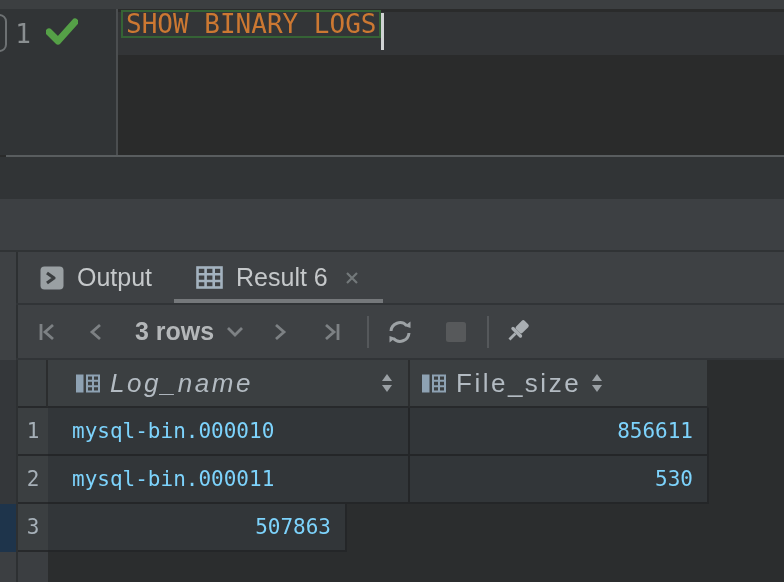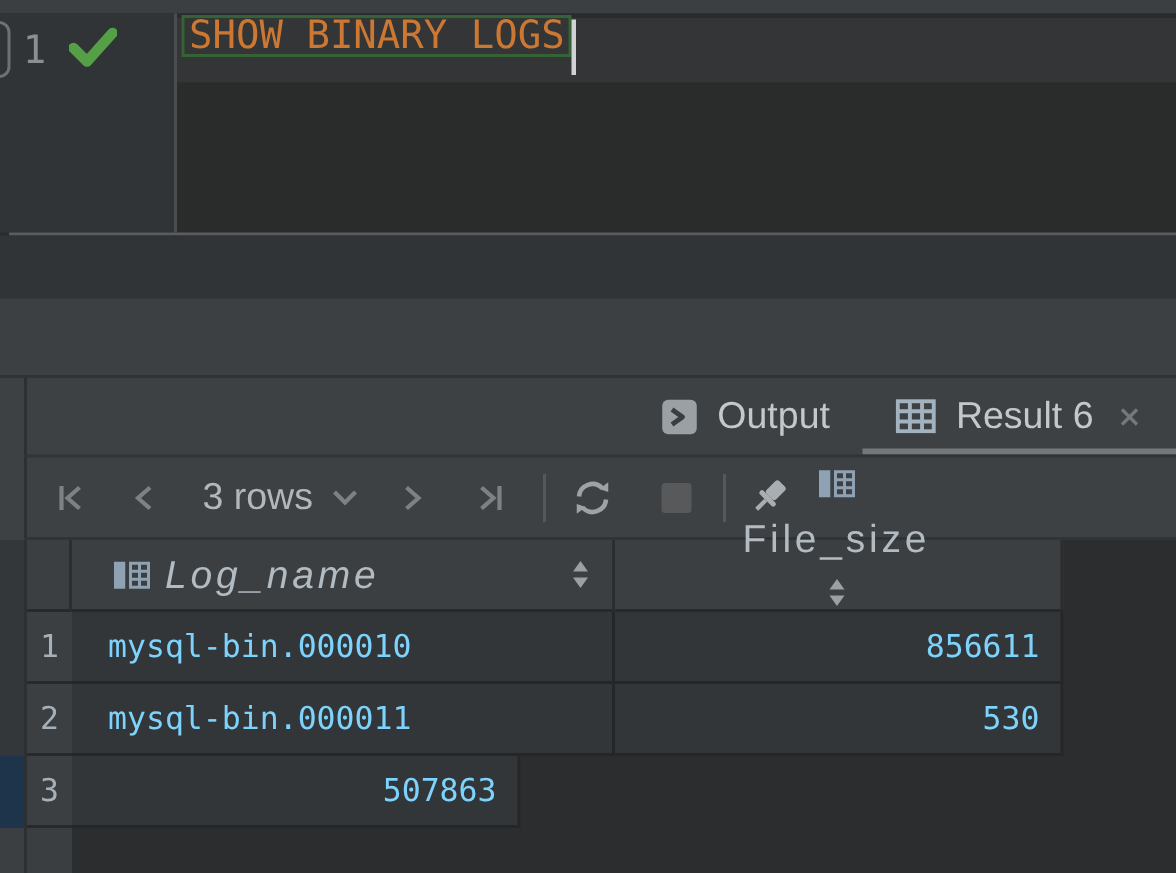--- a/index.html
+++ b/index.html
@@ -36,45 +36,45 @@
 
   
   .bottom-panel { position:absolute; left:0; top:252px; width:784px; height:330px; background:#3e4144; }
   .strip-table  { position:absolute; left:0; top:108px; width:16px; height:144px; background:#34373a; }
   .strip-row3   { position:absolute; left:0; top:252px; width:16px; height:48px; background:#1e344b; }
   .strip-bottom { position:absolute; left:0; top:300px; width:16px; height:30px; background:#3c3f42; }
   .panel-vborder{ position:absolute; left:16px; top:0; width:2px; height:330px; background:#2d3032; }
 
   
   .tabbar { position:absolute; left:18px; top:0; width:766px; height:51px;
-    display:flex; align-items:stretch;justify-content:flex-end; }
+    display:flex; align-items:stretch; }
   .tab { position:relative; display:inline-flex; align-items:center; gap:13px;
     padding:0 22px; cursor:default; }
   .tab-label { font-size:25px; color:#c5c8ca; white-space:nowrap; }
   .tab .close { margin-left:2px; display:flex; align-items:center; }
   .tab-underline { position:absolute; left:0; bottom:0; width:100%; height:4px; background:#75787b; }
   .tabbar-line { position:absolute; left:16px; top:51px; width:768px; height:2px; background:#313437; }
 
   
   .toolbar { position:absolute; left:18px; top:53px; width:622px; height:53px;
-    display:flex; align-items:center; }
+    display:flex; align-items:center;font-weight:bold; }
   .tb-btn { width:34px; height:34px; display:flex; align-items:center; justify-content:center;
     border-radius:4px; flex:0 0 auto; }
   .rows-dd { display:flex; align-items:center; }
   .rows-label { font-size:25px; color:#b4b7b9; white-space:nowrap; }
   .tb-sep { width:2px; height:32px; background:#55585b; flex:0 0 auto; }
   .toolbar-line { position:absolute; left:16px; top:106px; width:768px; height:2px; background:#313437; }
 
   
   .table-zone { position:absolute; left:18px; top:108px; width:766px; height:222px; background:#2b2d2e; }
   .grid-row { display:flex; height:48px; }
   .h-num { width:30px; background:#3b3f41; border-right:2px solid #2b2d2e; border-bottom:2px solid #27292b; }
   .h-cell { background:#3b3f41; border-bottom:2px solid #27292b; display:flex; align-items:center; }
   .h-c1 { width:362px; border-right:2px solid #2b2d2e; padding:0 14px 0 26px; gap:9px;font-style:italic; }
-  .h-c2 { width:299px; border-right:2px solid #2b2d2e; padding:0 12px 0 10px; gap:9px; justify-content:flex-end;flex-direction:column; }
+  .h-c2 { width:299px; border-right:2px solid #2b2d2e; padding:0 12px 0 10px; gap:9px; justify-content:flex-start; }
   .h-label { font-size:26px; letter-spacing:2.5px; color:#b3bbc2; white-space:nowrap; }
   .h-spacer { flex:1; }
   .r-num { width:30px; background:#3b3f41; border-bottom:2px solid #27292b;
     display:flex; align-items:center; justify-content:center;
     font-size:21px; color:#a6b0b8; }
   .r-cell { background:#323639; border-right:2px solid #242628; border-bottom:2px solid #242628;
     display:flex; align-items:center; font-size:21px; color:#7dd3fc; white-space:pre; }
   .r-c1 { width:362px; padding-left:24px; }
   .r-c2 { width:299px; padding-right:14px; justify-content:flex-end; }
   .gutter-tail { position:absolute; left:0; top:192px; width:30px; height:30px; background:#3b3e41; }

